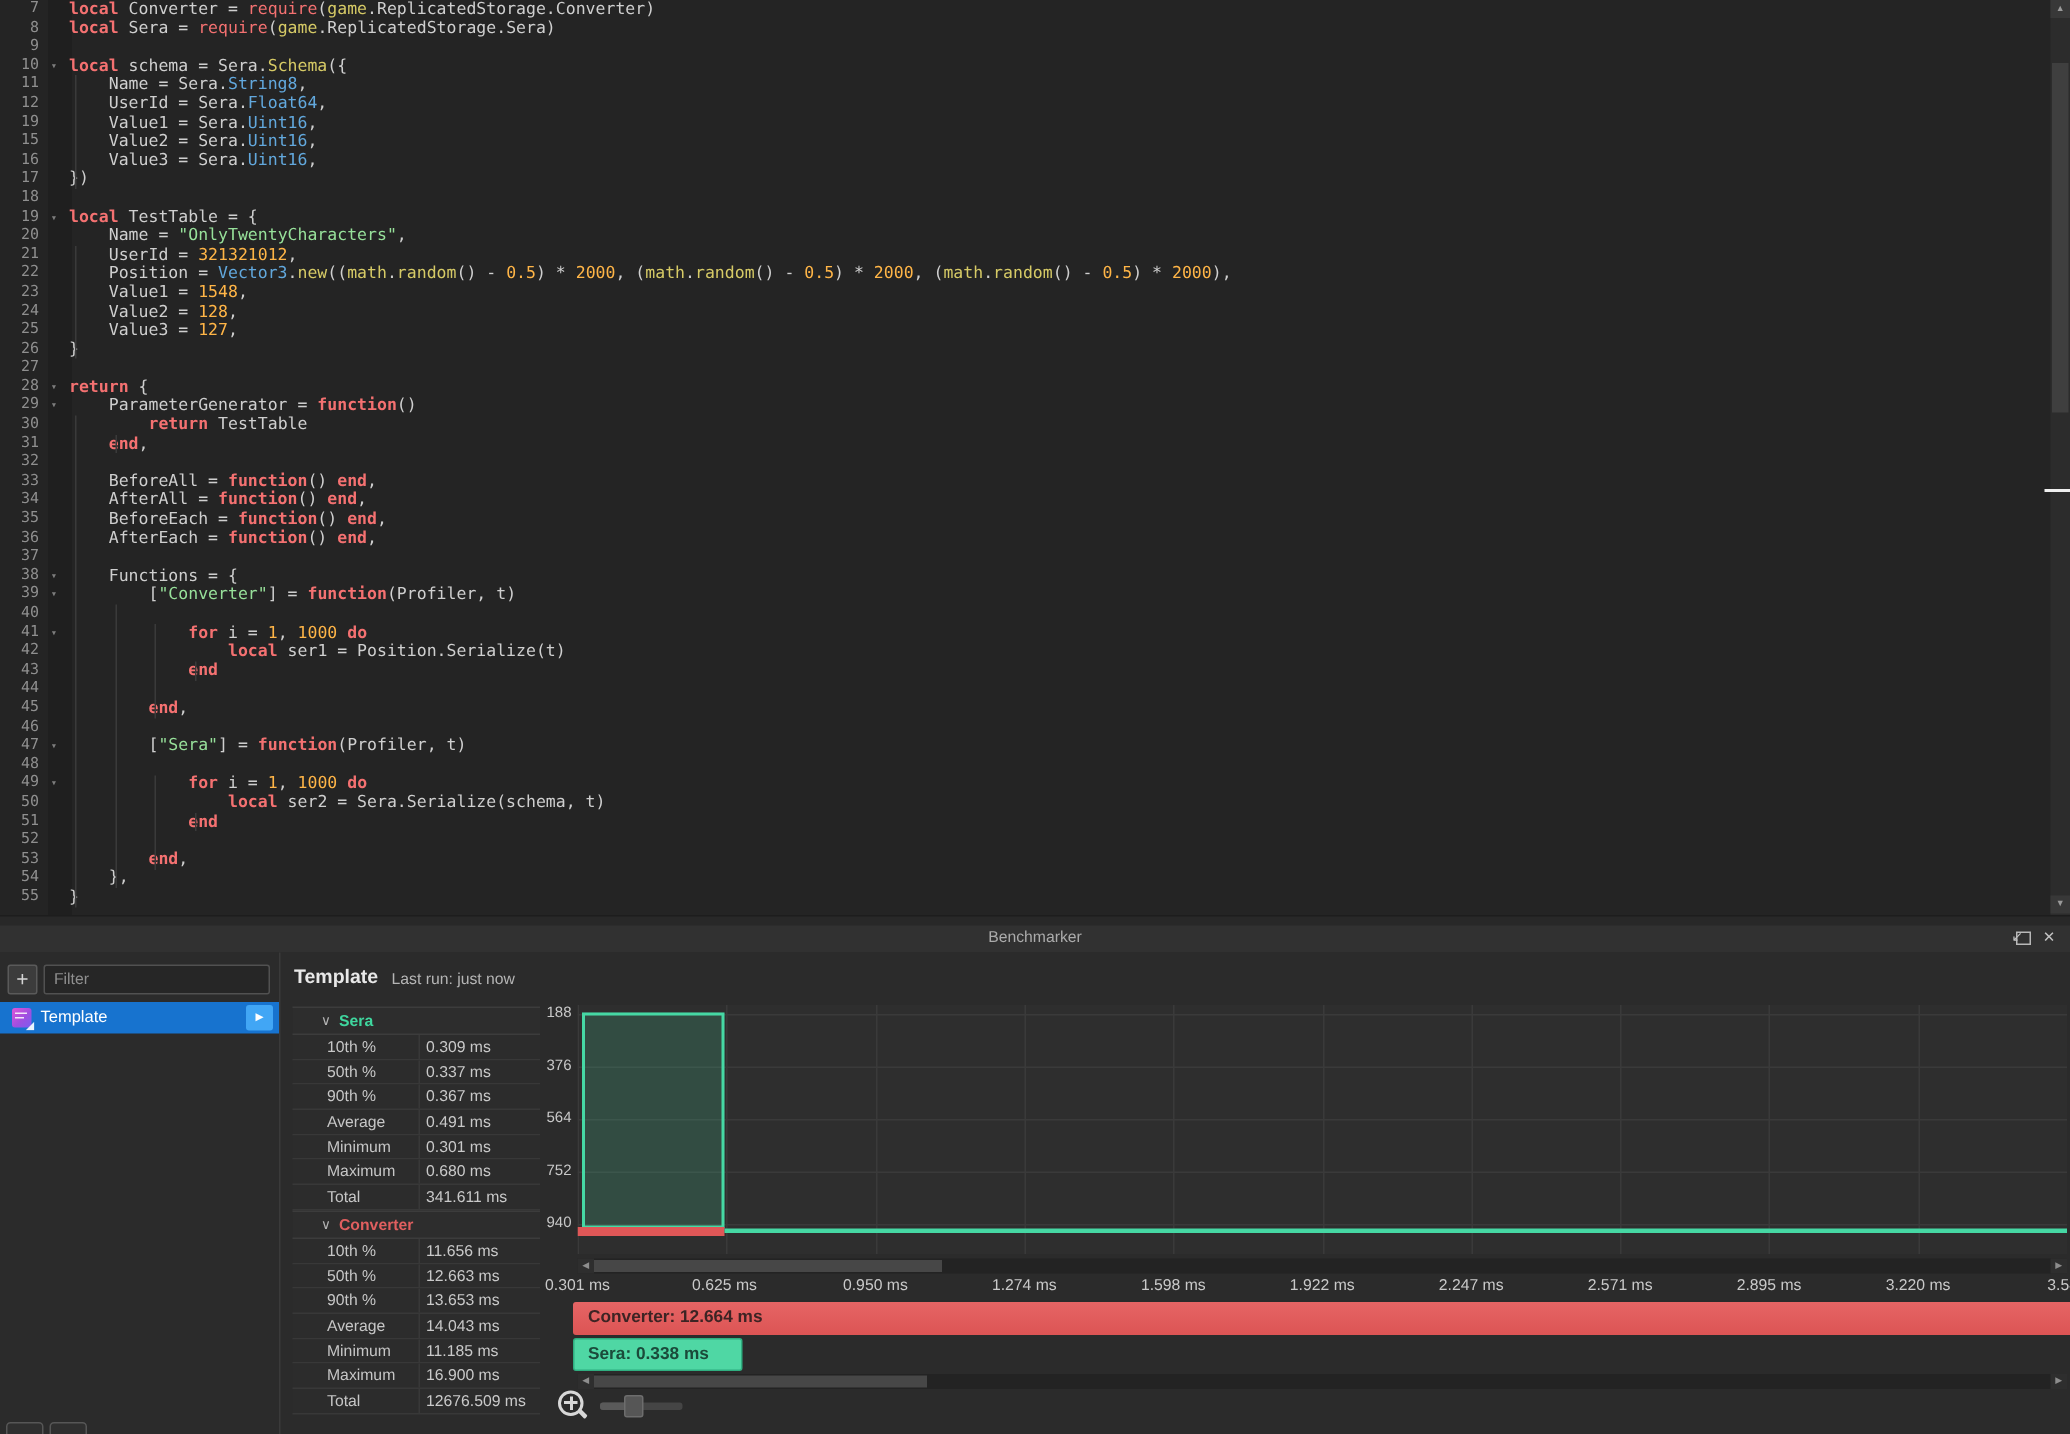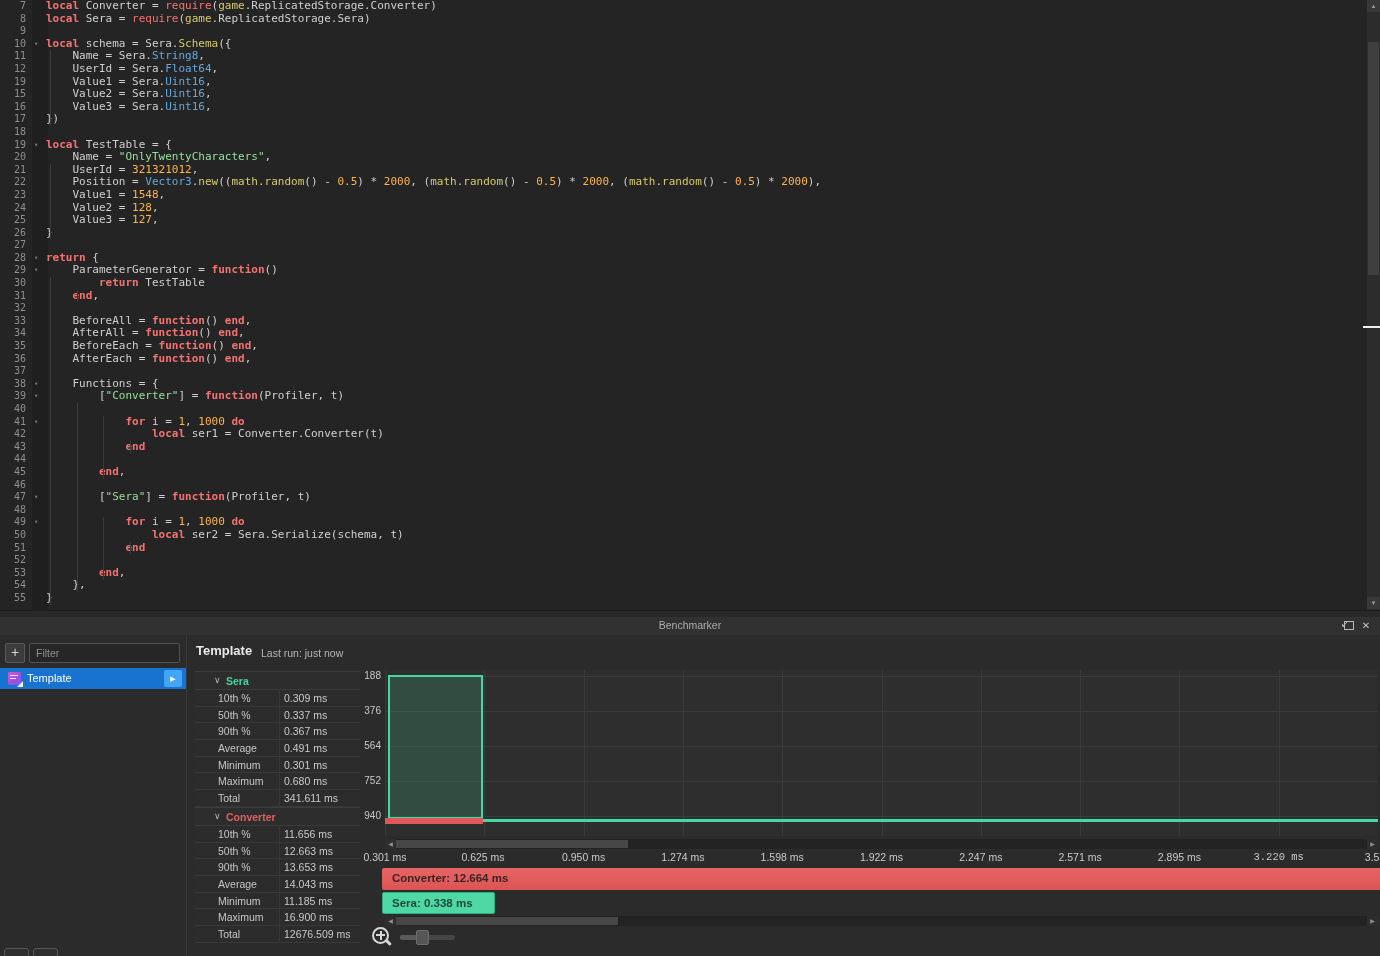--- a/index.html
+++ b/index.html
@@ -131,21 +131,21 @@
         <div class="cl"><span class="ln">32</span><span class="fold"></span><span class="ct"></span></div>
         <div class="cl"><span class="ln">33</span><span class="fold"></span><span class="ct"><span class="tk-pl">    BeforeAll = </span><span class="tk-kw">function</span><span class="tk-pl">() </span><span class="tk-kw">end</span><span class="tk-pl">,</span></span></div>
         <div class="cl"><span class="ln">34</span><span class="fold"></span><span class="ct"><span class="tk-pl">    AfterAll = </span><span class="tk-kw">function</span><span class="tk-pl">() </span><span class="tk-kw">end</span><span class="tk-pl">,</span></span></div>
         <div class="cl"><span class="ln">35</span><span class="fold"></span><span class="ct"><span class="tk-pl">    BeforeEach = </span><span class="tk-kw">function</span><span class="tk-pl">() </span><span class="tk-kw">end</span><span class="tk-pl">,</span></span></div>
         <div class="cl"><span class="ln">36</span><span class="fold"></span><span class="ct"><span class="tk-pl">    AfterEach = </span><span class="tk-kw">function</span><span class="tk-pl">() </span><span class="tk-kw">end</span><span class="tk-pl">,</span></span></div>
         <div class="cl"><span class="ln">37</span><span class="fold"></span><span class="ct"></span></div>
         <div class="cl"><span class="ln">38</span><span class="fold">▾</span><span class="ct"><span class="tk-pl">    Functions = {</span></span></div>
         <div class="cl"><span class="ln">39</span><span class="fold">▾</span><span class="ct"><span class="tk-pl">        [</span><span class="tk-st">"Converter"</span><span class="tk-pl">] = </span><span class="tk-kw">function</span><span class="tk-pl">(Profiler, t)</span></span></div>
         <div class="cl"><span class="ln">40</span><span class="fold"></span><span class="ct"></span></div>
         <div class="cl"><span class="ln">41</span><span class="fold">▾</span><span class="ct"><span class="tk-pl">            </span><span class="tk-kw">for</span><span class="tk-pl"> i = </span><span class="tk-nu">1</span><span class="tk-pl">, </span><span class="tk-nu">1000</span><span class="tk-pl"> </span><span class="tk-kw">do</span></span></div>
-        <div class="cl"><span class="ln">42</span><span class="fold"></span><span class="ct"><span class="tk-pl">                </span><span class="tk-kw">local</span><span class="tk-pl"> ser1 = Converter.Converter(t)</span></span></div>
+        <div class="cl"><span class="ln">42</span><span class="fold"></span><span class="ct"><span class="tk-pl">                </span><span class="tk-kw">local</span><span class="tk-pl"> ser1 = Position.Serialize(t)</span></span></div>
         <div class="cl"><span class="ln">43</span><span class="fold"></span><span class="ct"><span class="tk-pl">            </span><span class="tk-kw">end</span></span></div>
         <div class="cl"><span class="ln">44</span><span class="fold"></span><span class="ct"></span></div>
         <div class="cl"><span class="ln">45</span><span class="fold"></span><span class="ct"><span class="tk-pl">        </span><span class="tk-kw">end</span><span class="tk-pl">,</span></span></div>
         <div class="cl"><span class="ln">46</span><span class="fold"></span><span class="ct"></span></div>
         <div class="cl"><span class="ln">47</span><span class="fold">▾</span><span class="ct"><span class="tk-pl">        [</span><span class="tk-st">"Sera"</span><span class="tk-pl">] = </span><span class="tk-kw">function</span><span class="tk-pl">(Profiler, t)</span></span></div>
         <div class="cl"><span class="ln">48</span><span class="fold"></span><span class="ct"></span></div>
         <div class="cl"><span class="ln">49</span><span class="fold">▾</span><span class="ct"><span class="tk-pl">            </span><span class="tk-kw">for</span><span class="tk-pl"> i = </span><span class="tk-nu">1</span><span class="tk-pl">, </span><span class="tk-nu">1000</span><span class="tk-pl"> </span><span class="tk-kw">do</span></span></div>
         <div class="cl"><span class="ln">50</span><span class="fold"></span><span class="ct"><span class="tk-pl">                </span><span class="tk-kw">local</span><span class="tk-pl"> ser2 = Sera.Serialize(schema, t)</span></span></div>
         <div class="cl"><span class="ln">51</span><span class="fold"></span><span class="ct"><span class="tk-pl">            </span><span class="tk-kw">end</span></span></div>
         <div class="cl"><span class="ln">52</span><span class="fold"></span><span class="ct"></span></div>
@@ -316,21 +316,21 @@
     <div id="xlabels">
         <span class="xlab" style="left: 385px;">0.301 ms</span>
         <span class="xlab" style="left: 483px;">0.625 ms</span>
         <span class="xlab" style="left: 583.6px;">0.950 ms</span>
         <span class="xlab" style="left: 682.9px;">1.274 ms</span>
         <span class="xlab" style="left: 782.2px;">1.598 ms</span>
         <span class="xlab" style="left: 881.5px;">1.922 ms</span>
         <span class="xlab" style="left: 980.8px;">2.247 ms</span>
         <span class="xlab" style="left: 1080.1px;">2.571 ms</span>
         <span class="xlab" style="left: 1179.4px;">2.895 ms</span>
-        <span class="xlab" style="left: 1278.7px; font-family: Liberation Mono, monospace;">3.220 ms</span>
+        <span class="xlab" style="left: 1278.7px;">3.220 ms</span>
         <span class="xlab" style="left: 1378px;">3.544</span>
       </div>
 
     <div class="hscroll" style="top:204px;">
       <div class="sb-btn" style="left:0;">◀</div>
       <div class="sb-thumb" style="left:11px;width:232px;"></div>
       <div class="sb-btn" style="right:0;">▶</div>
     </div>
 
     <div id="conv-bar">

